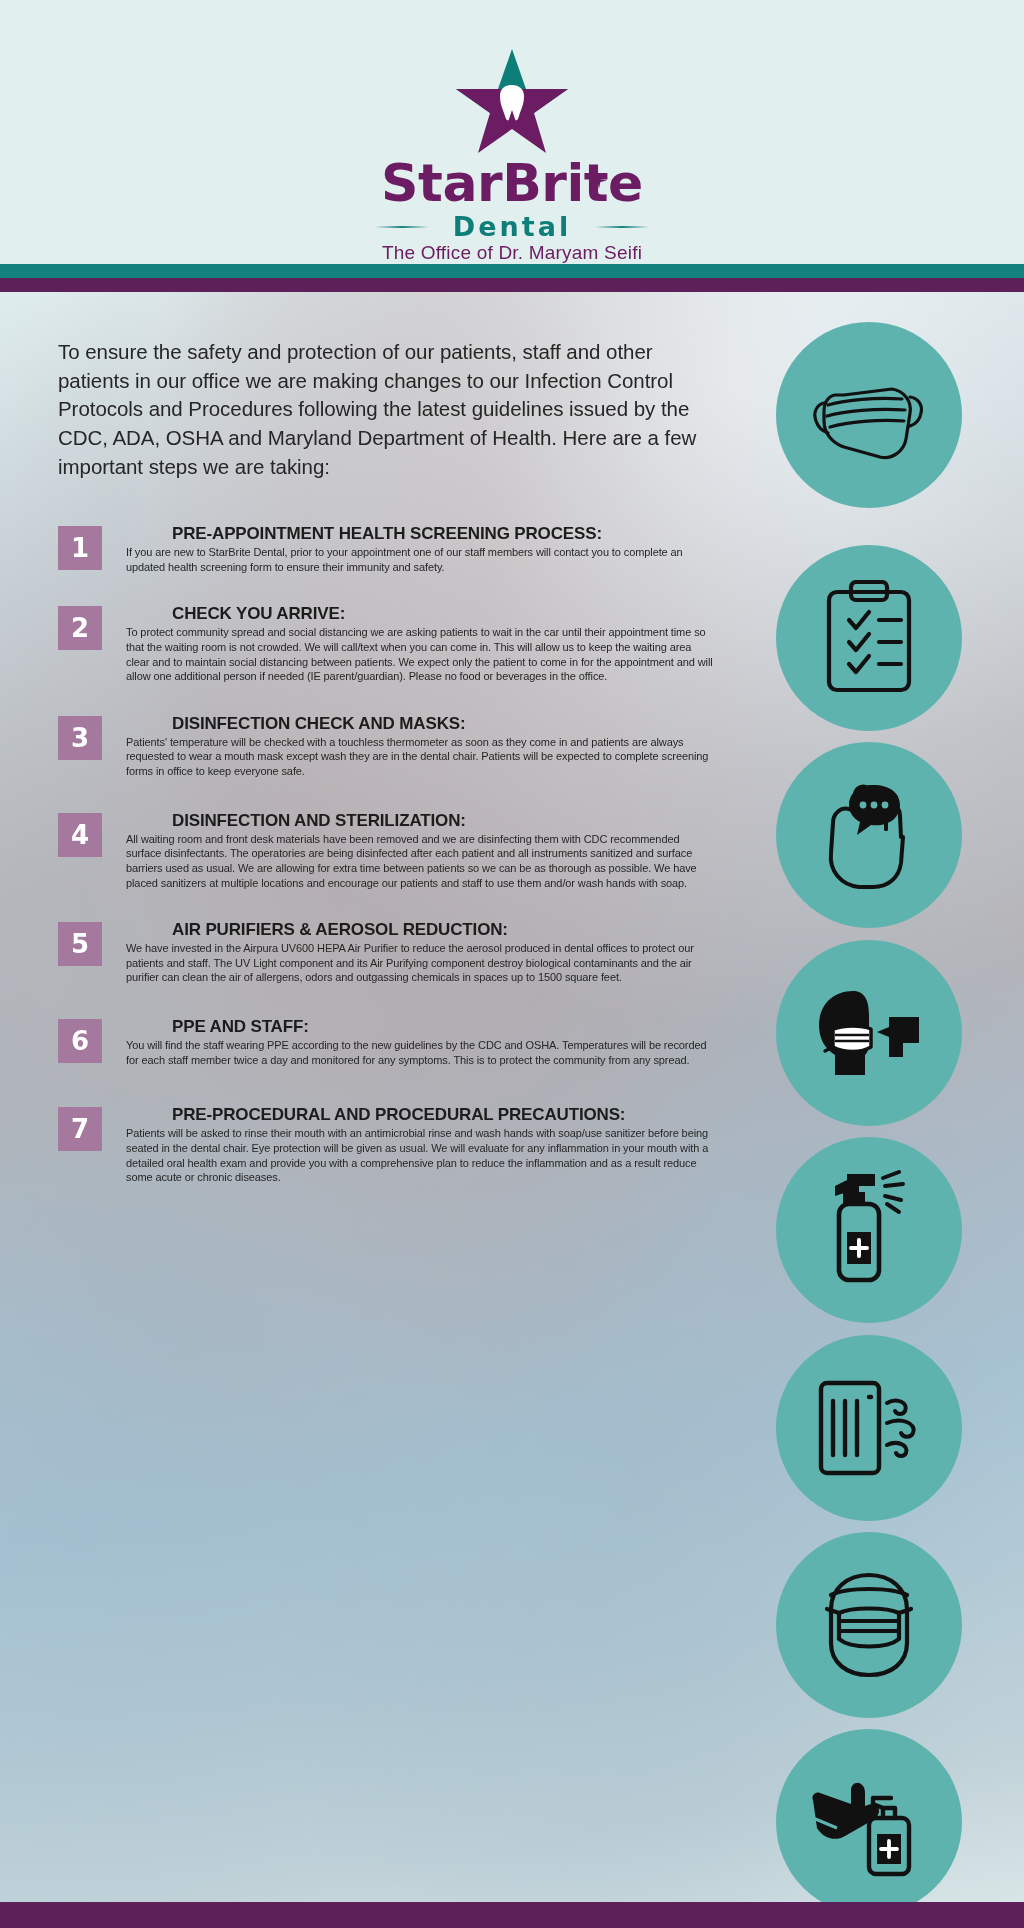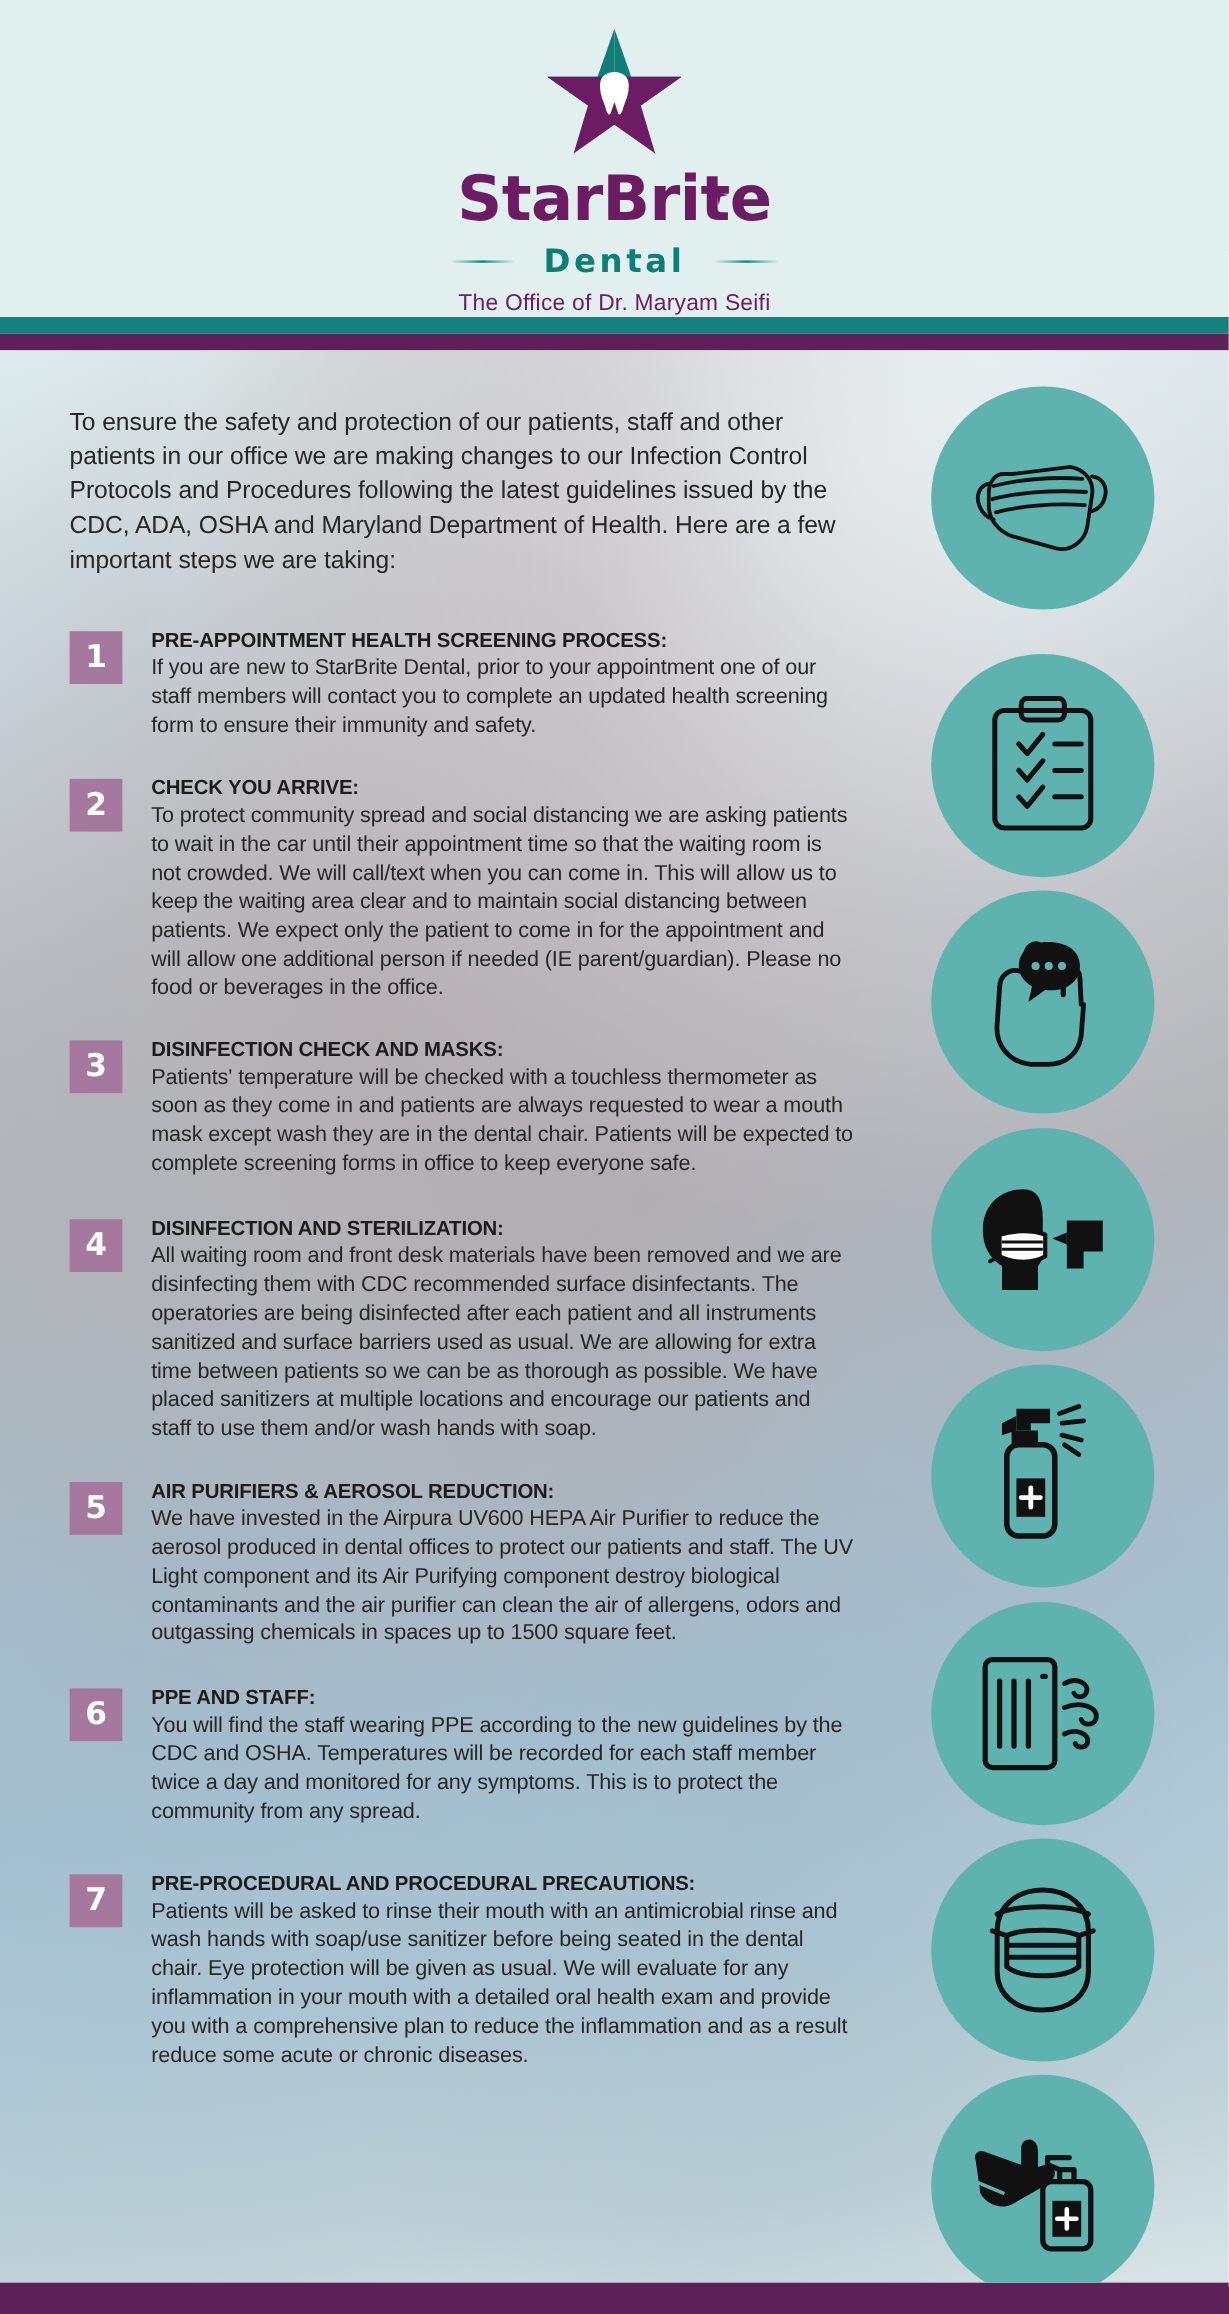--- a/index.html
+++ b/index.html
@@ -21,21 +21,21 @@
 
   
   .header {
     position: relative;
     width: 100%;
     height: 264px;
     background: #e2efef;
     display: flex;
     flex-direction: column;
     align-items: center;
-    justify-content: space-between;
+    justify-content: flex-end;
     padding-top: 22px;
   }
 
   .logo-star {
     position: relative;
     width: 112px;
     height: 108px;
   }
   .logo-star svg { display: block; width: 112px; height: 108px; }
 
@@ -143,24 +143,25 @@
     justify-content: center;
     font-family: "DejaVu Sans", sans-serif;
   }
 
   .step-title {
     font-size: 17px;
     font-weight: bold;
     color: #1c1c1c;
     letter-spacing: -0.15px;
     margin-bottom: 1px;
+    margin-left: 46px;
   }
 
   .step-body {
-    font-size: 18px;
+    font-size: 11px;
     line-height: 1.33;
     color: #262626;
     letter-spacing: -0.1px;
   }
 
   
   .step.s1 { margin-bottom: 30px; }
   .step.s2 { margin-bottom: 30px; }
   .step.s3 { margin-bottom: 32px; }
   .step.s4 { margin-bottom: 30px; }

